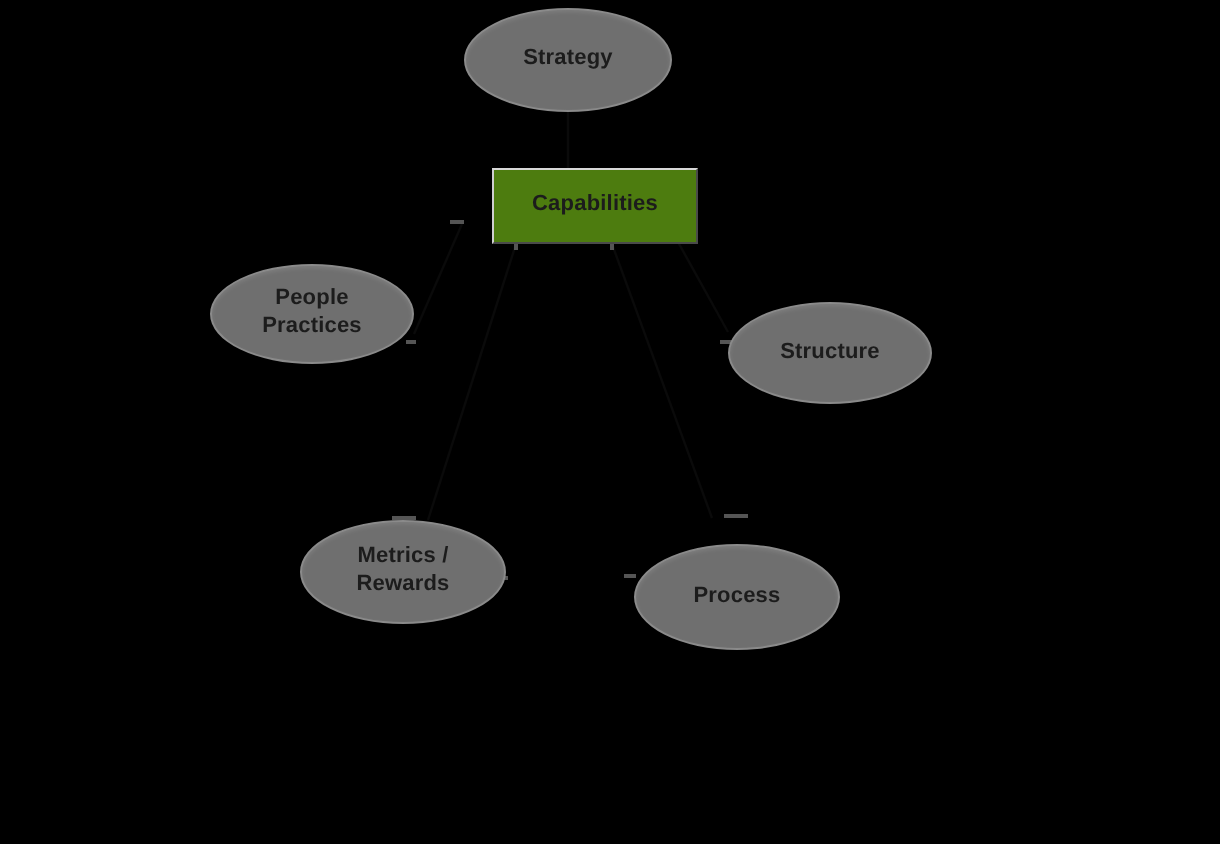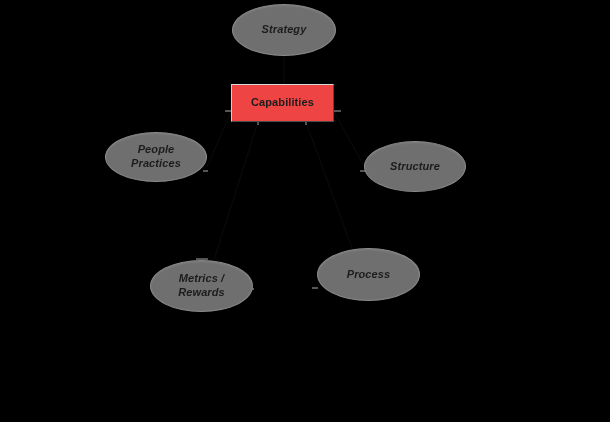--- a/index.html
+++ b/index.html
@@ -40,29 +40,29 @@
     font-weight: 700;
     line-height: 1.25;
     letter-spacing: 0.1px;
   }
 
   .ellipse {
     background: #6f6f6f;
     border-radius: 50%;
     border: 1px solid #8a8a8a;
     box-shadow: 0 1px 2px rgba(255,255,255,0.10) inset;
-    font-style: italic;
   }
 
   .rect {
-    background: #ef4444;
+    background: #4d7c0f;
     border-top: 1px solid #d8d8d8;
     border-left: 1px solid #cfcfcf;
     border-right: 1px solid #4a4a4a;
     border-bottom: 1px solid #4a4a4a;
+    margin-left: 15px;
   }
 
   .node .label {
     white-space: pre-line;
     padding: 0 4px;
   }
 
   
   .stub {
     position: absolute;
@@ -102,26 +102,26 @@
 
   <div class="node rect" style="left:231px; top:84px; width:103px; height:38px;">
     <span class="label">Capabilities</span>
   </div>
 
   <div class="node ellipse" style="left:105px; top:132px; width:102px; height:50px;">
     <span class="label">People
 Practices</span>
   </div>
 
-  <div class="node ellipse" style="left:364px; top:141px; width:102px; height:51px;">
+  <div class="node ellipse" style="left:364px; top:151px; width:102px; height:51px;">
     <span class="label">Structure</span>
   </div>
 
   <div class="node ellipse" style="left:150px; top:260px; width:103px; height:52px;">
     <span class="label">Metrics /
 Rewards</span>
   </div>
 
-  <div class="node ellipse" style="left:317px; top:248px; width:103px; height:53px;">
+  <div class="node ellipse" style="left:317px; top:272px; width:103px; height:53px;">
     <span class="label">Process</span>
   </div>
 
 </div>
 
 </body></html>

